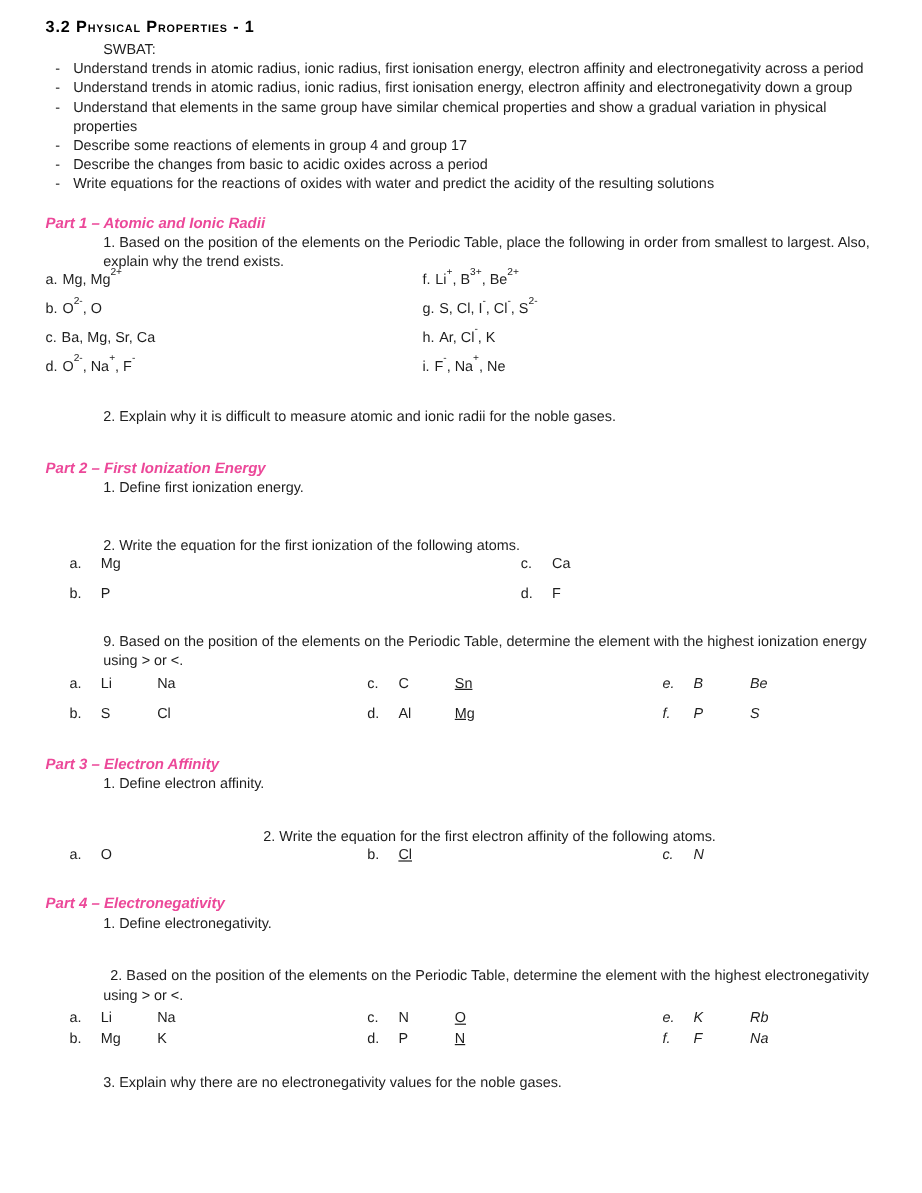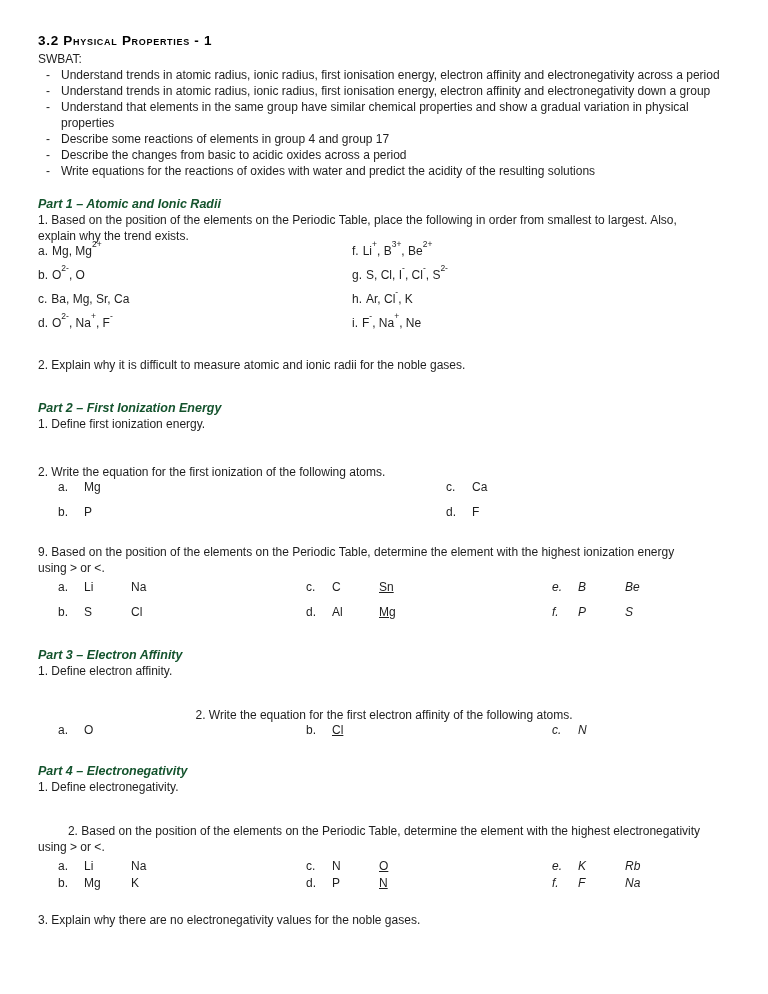--- a/index.html
+++ b/index.html
@@ -6,44 +6,44 @@
     margin: 0; padding: 0;
     width: 768px; height: 994px;
     background: #ffffff;
     overflow: hidden;
   }
   body, .page {
     font-family: "Liberation Sans", "DejaVu Sans", sans-serif;
     font-size: 12px;
     color: #1e1e1e;
   }
-  .page { padding: 33px 38px 0 38px; }
+  .page { padding: 15px 38px 0 38px; }
 
   .title {
     margin: 0 0 3px 0;
     font-size: 13.5px;
     font-weight: bold;
     font-variant: small-caps;
     letter-spacing: 0.7px;
     color: #000;
   }
   p, h2 { margin: 0; }
-  .line { line-height: 16px; }
+  .line { line-height: 16px; margin-left: 48px; }
 
   .objectives { margin: 0; padding: 0; list-style: none; }
   .obj { display: flex; line-height: 16px; }
   .obj .dash { width: 23px; padding-left: 8px; box-sizing: border-box; flex: none; }
   .obj .txt { flex: 1; }
 
   .part-heading {
     font-size: 12.5px;
     font-weight: bold;
     font-style: italic;
     line-height: 16px;
-    color: #14532d;
+    color: #ec4899;
   }
 
   
   .pair { display: flex; height: 24px; line-height: 15px; justify-content: center; }
   .pl { width: 314px; flex: none; }
   .pr { flex: 1; }
   .ilbl { margin-right: 4px; }
 
   sup {
     font-size: 8.5px;
@@ -52,21 +52,21 @@
     top: -3.5px;
     letter-spacing: 0;
   }
 
   
   .r { position: relative; line-height: 15px; }
   .row25 { height: 25px; }
   .row17 { height: 17px; }
   .cell { position: absolute; top: 0; white-space: nowrap; }
   .c0 { left: 20px; }
-  .cB { left: 408px; }   
+  .cB { left: 396px; }   
   .c1 { left: 268px; text-decoration: underline; }   
   .c2 { left: 514px; font-style: italic; }   
   .lbl { display: inline-block; width: 26px; }
   .e1  { display: inline-block; width: 47px; }
 
   .mt17 { margin-top: 17px; }
   .mt27 { margin-top: 27px; }
   .mt32 { margin-top: 32px; }
   .mt14 { margin-top: 14px; }
   .mt28 { margin-top: 28px; text-align: center; }

